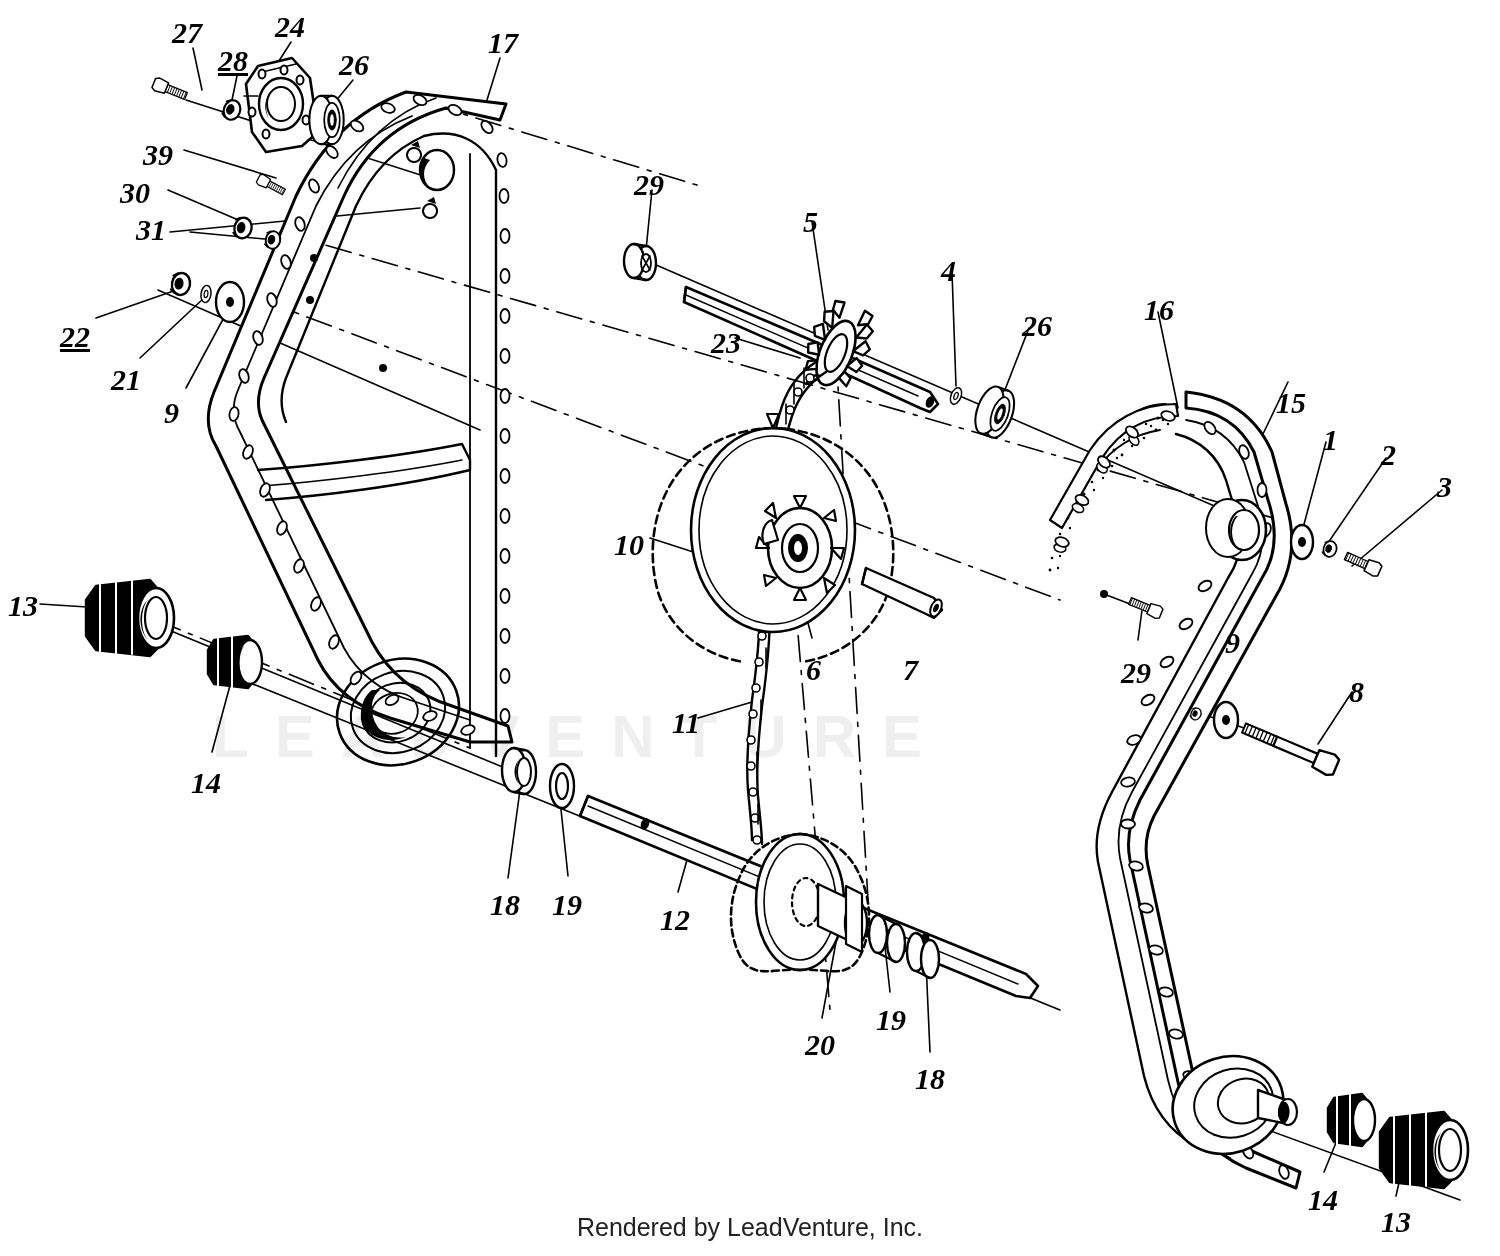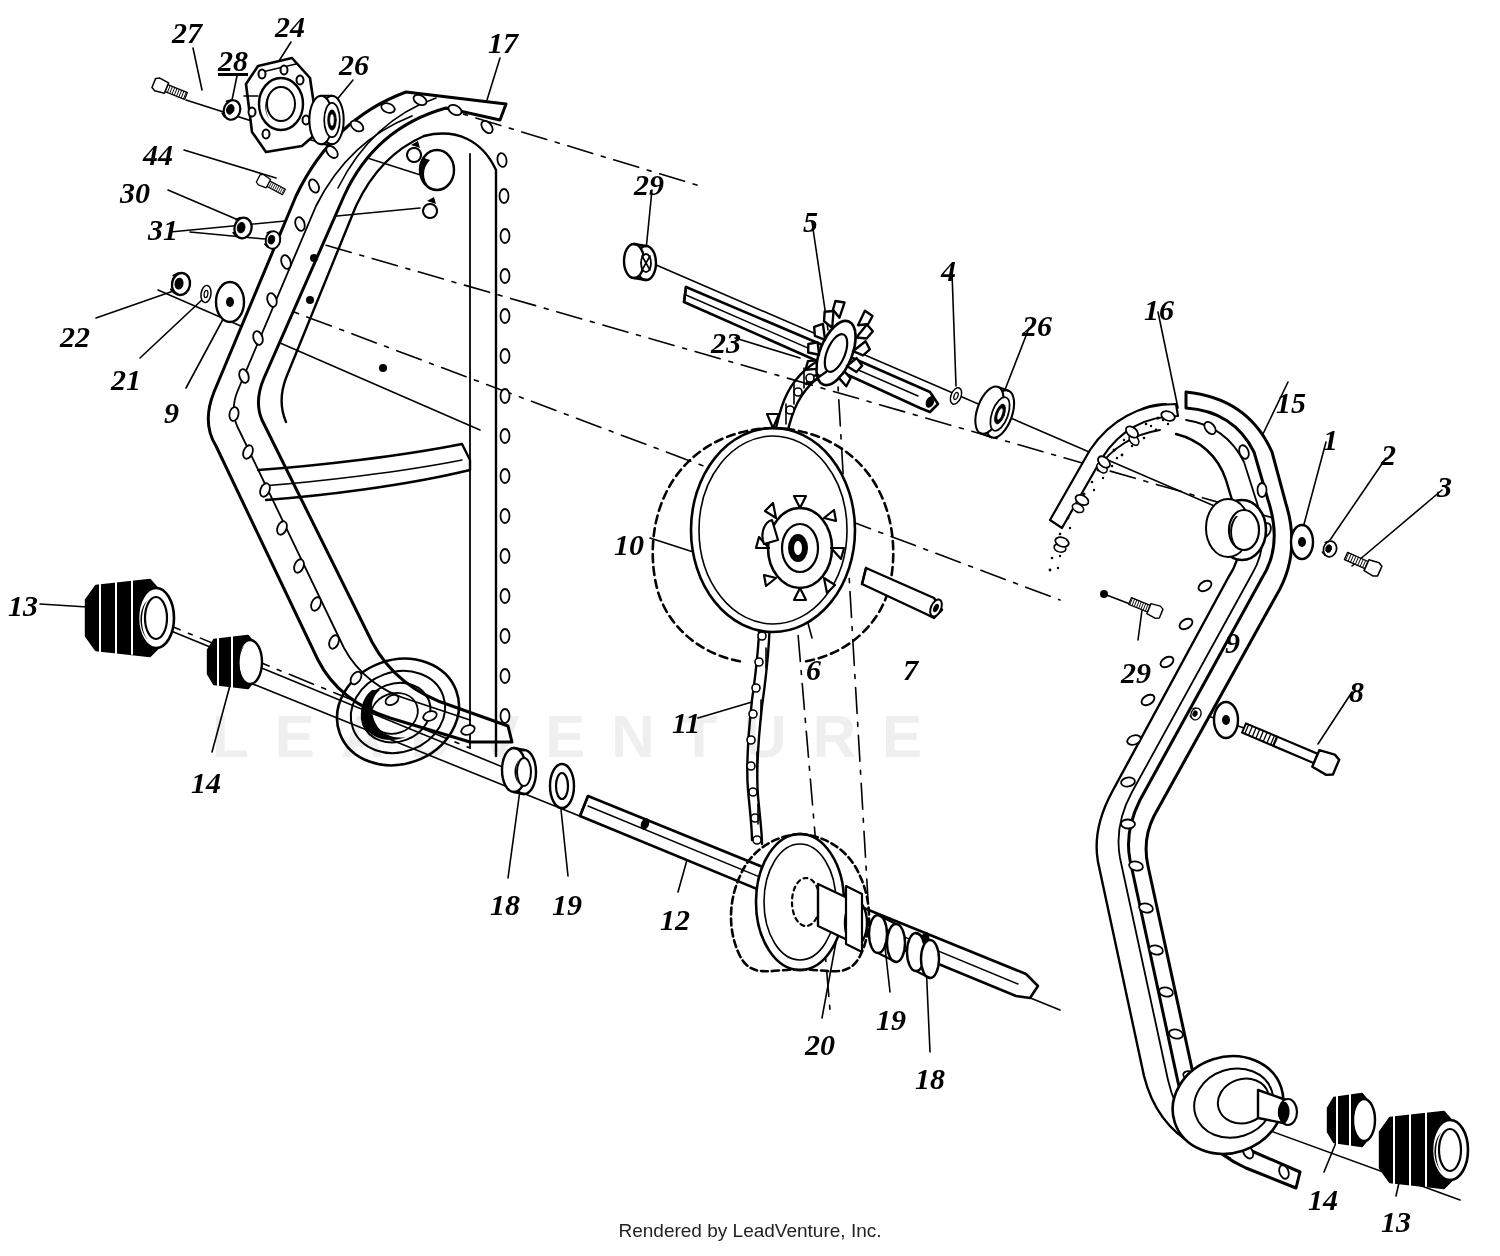--- a/index.html
+++ b/index.html
@@ -35,21 +35,21 @@
     line-height:1;
     white-space:nowrap;
     z-index:6;
   }
 
   #footer{
     position:absolute;
     left:0;right:0;bottom:14px;
     text-align:center;
     font-family:"Liberation Sans", sans-serif;
-    font-size:19px;
+    font-size:25px;
     color:#222;
     z-index:7;
   }
 </style>
 </head>
 <body>
 
 <div id="stage">
 
   <div class="wm" id="wm-text">LEADVENTURE</div>
@@ -648,33 +648,33 @@
 
     </g>
   </svg>
 
   <div id="callout-layer">
       <div class="callout" style="left: 172px; top: 18px;">27</div>
       <div class="callout" style="left: 275px; top: 12px;">24</div>
       <div class="callout" style="left: 218px; top: 46px; text-decoration: underline;">28</div>
       <div class="callout" style="left: 339px; top: 50px;">26</div>
       <div class="callout" style="left: 488px; top: 28px;">17</div>
-      <div class="callout" style="left: 143px; top: 140px;">44</div>
+      <div class="callout" style="left: 143px; top: 140px;">39</div>
       <div class="callout" style="left: 120px; top: 178px;">30</div>
-      <div class="callout" style="left: 148px; top: 215px;">31</div>
+      <div class="callout" style="left: 136px; top: 215px;">31</div>
       <div class="callout" style="left: 634px; top: 170px;">29</div>
       <div class="callout" style="left: 803px; top: 207px;">5</div>
       <div class="callout" style="left: 941px; top: 256px;">4</div>
       <div class="callout" style="left: 1022px; top: 311px;">26</div>
       <div class="callout" style="left: 1144px; top: 295px;">16</div>
       <div class="callout" style="left: 1276px; top: 366px; margin-top: 22px;">15</div>
       <div class="callout" style="left: 1323px; top: 425px;">1</div>
       <div class="callout" style="left: 1381px; top: 440px;">2</div>
       <div class="callout" style="left: 1437px; top: 472px;">3</div>
-      <div class="callout" style="left: 60px; top: 322px;">22</div>
+      <div class="callout" style="left: 60px; top: 322px; text-decoration: underline;">22</div>
       <div class="callout" style="left: 111px; top: 365px;">21</div>
       <div class="callout" style="left: 164px; top: 398px;">9</div>
       <div class="callout" style="left: 711px; top: 328px;">23</div>
       <div class="callout" style="left: 614px; top: 530px;">10</div>
       <div class="callout" style="left: 806px; top: 655px;">6</div>
       <div class="callout" style="left: 903px; top: 655px;">7</div>
       <div class="callout" style="left: 1121px; top: 658px;">29</div>
       <div class="callout" style="left: 1225px; top: 628px;">9</div>
       <div class="callout" style="left: 1349px; top: 677px;">8</div>
       <div class="callout" style="left: 8px; top: 591px;">13</div>

